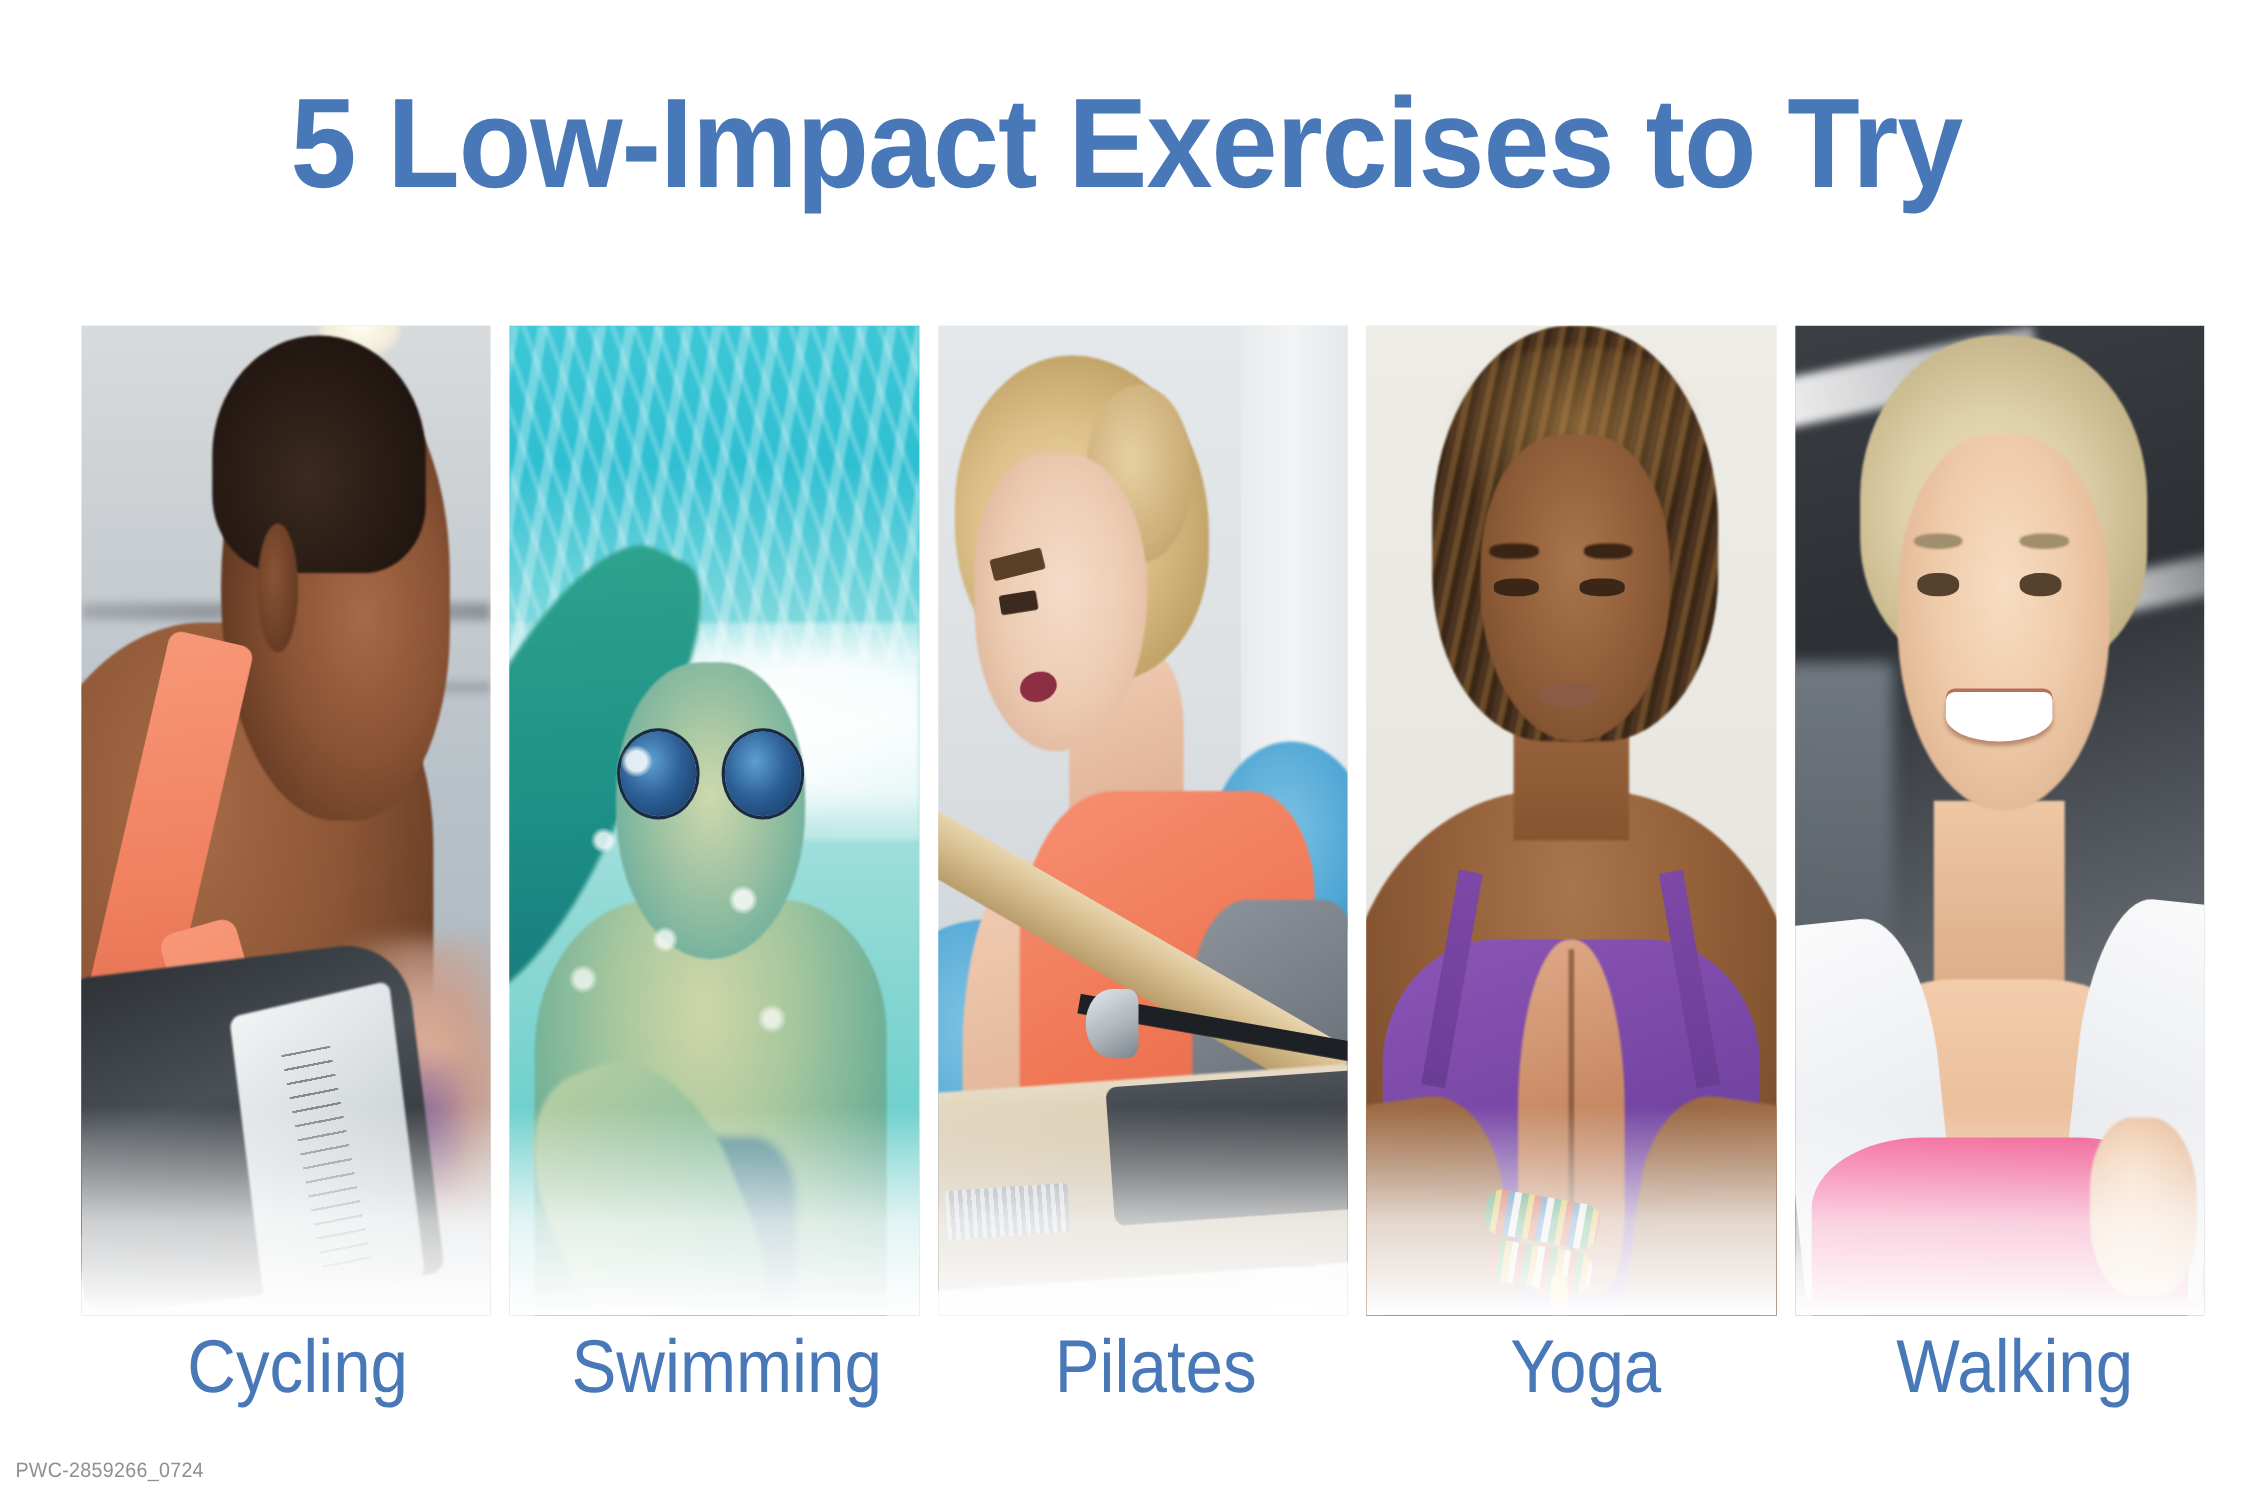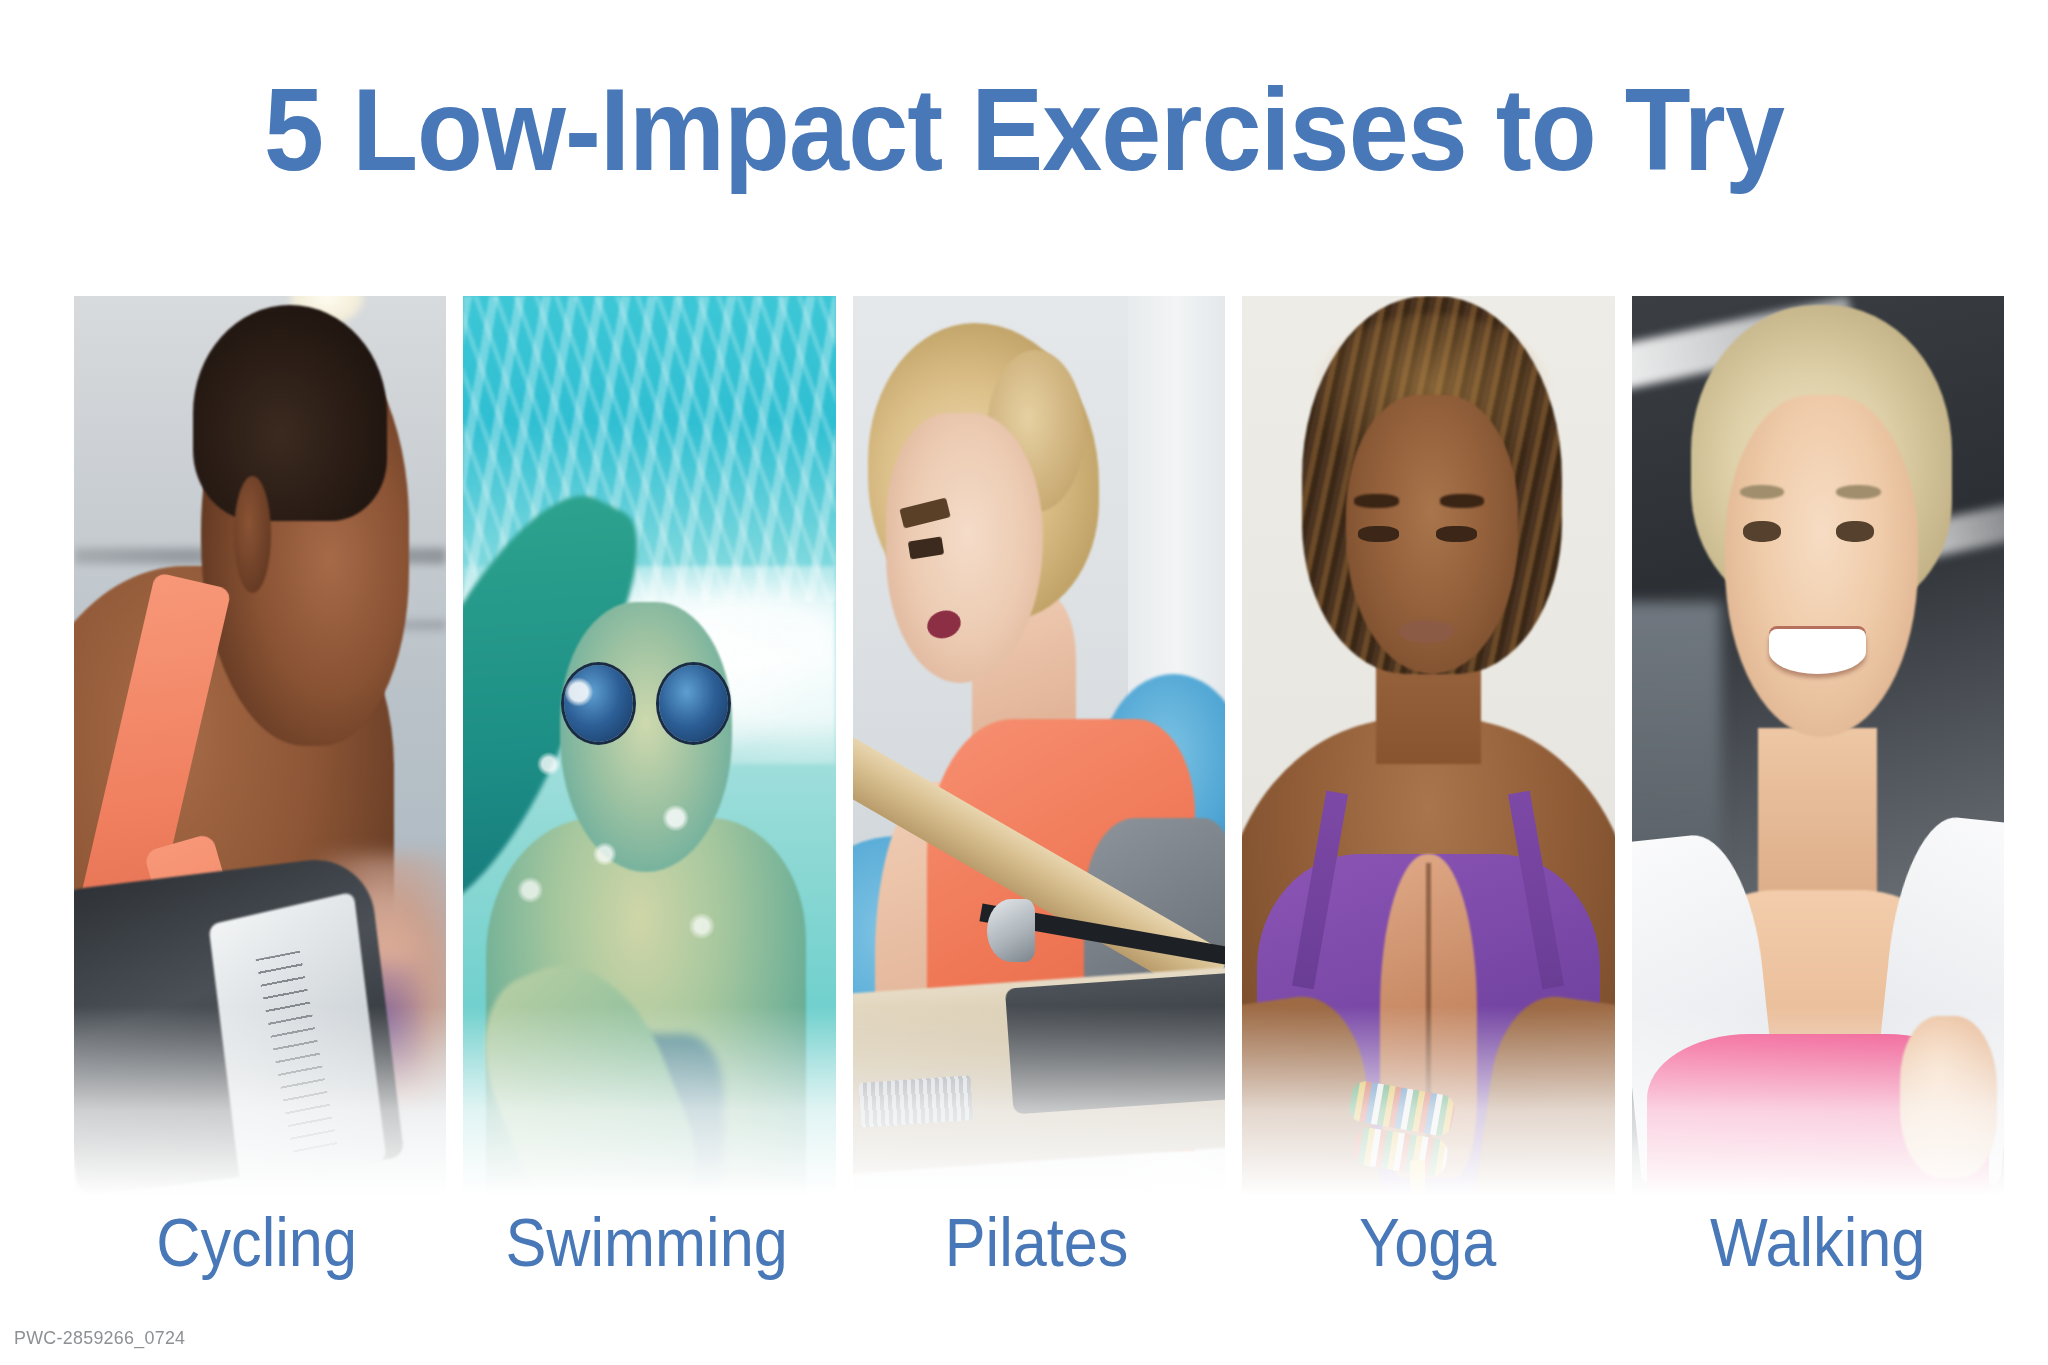--- a/index.html
+++ b/index.html
@@ -658,21 +658,21 @@
     width:26%; height:18%;
     background:radial-gradient(ellipse at 40% 35%, #f6d7bb 0%, #e8bd9b 60%, #d2a27e 100%);
     border-radius:40% 44% 38% 42%;
     z-index:22;
     filter:blur(1px);
   }
 
   
   .labels {
     position:absolute;
-    left:72px; top:1208px;
+    left:86px; top:1208px;
     width:1930px;
     display:flex;
     gap:21px;
     justify-content:flex-end;
   }
   .label {
     flex:1 1 0;
     text-align:center;
     color:#4878b8;
     font-family:"Liberation Sans", sans-serif;

